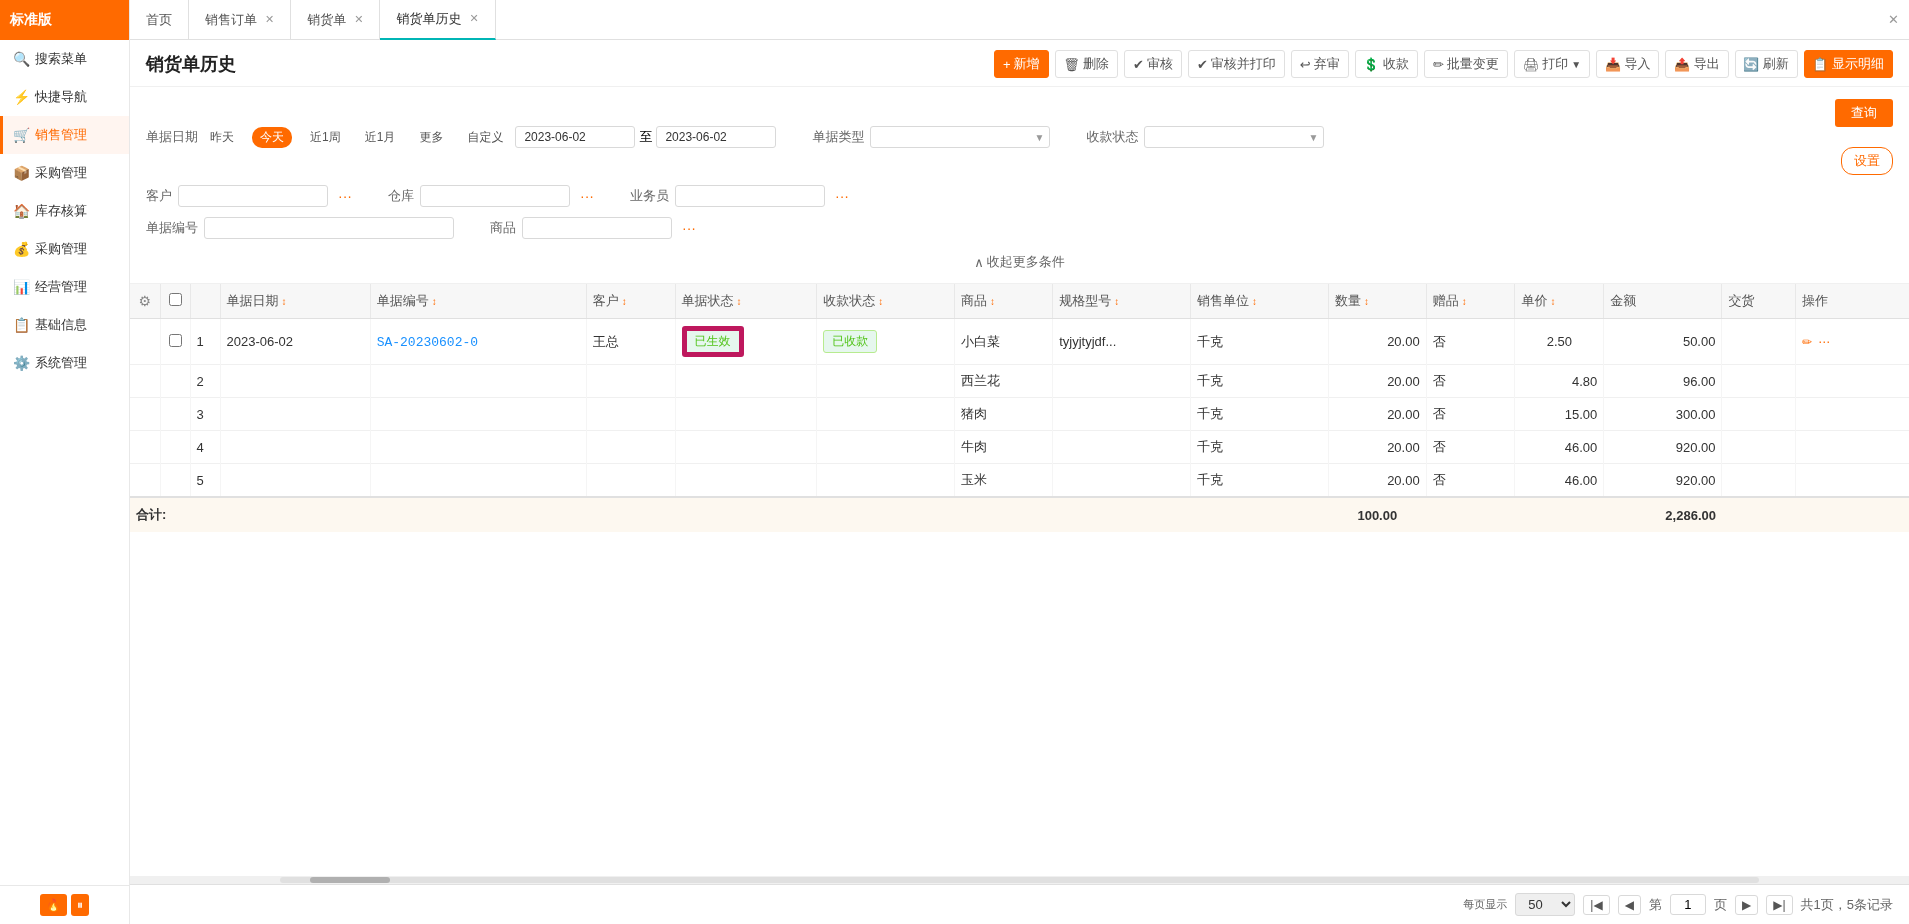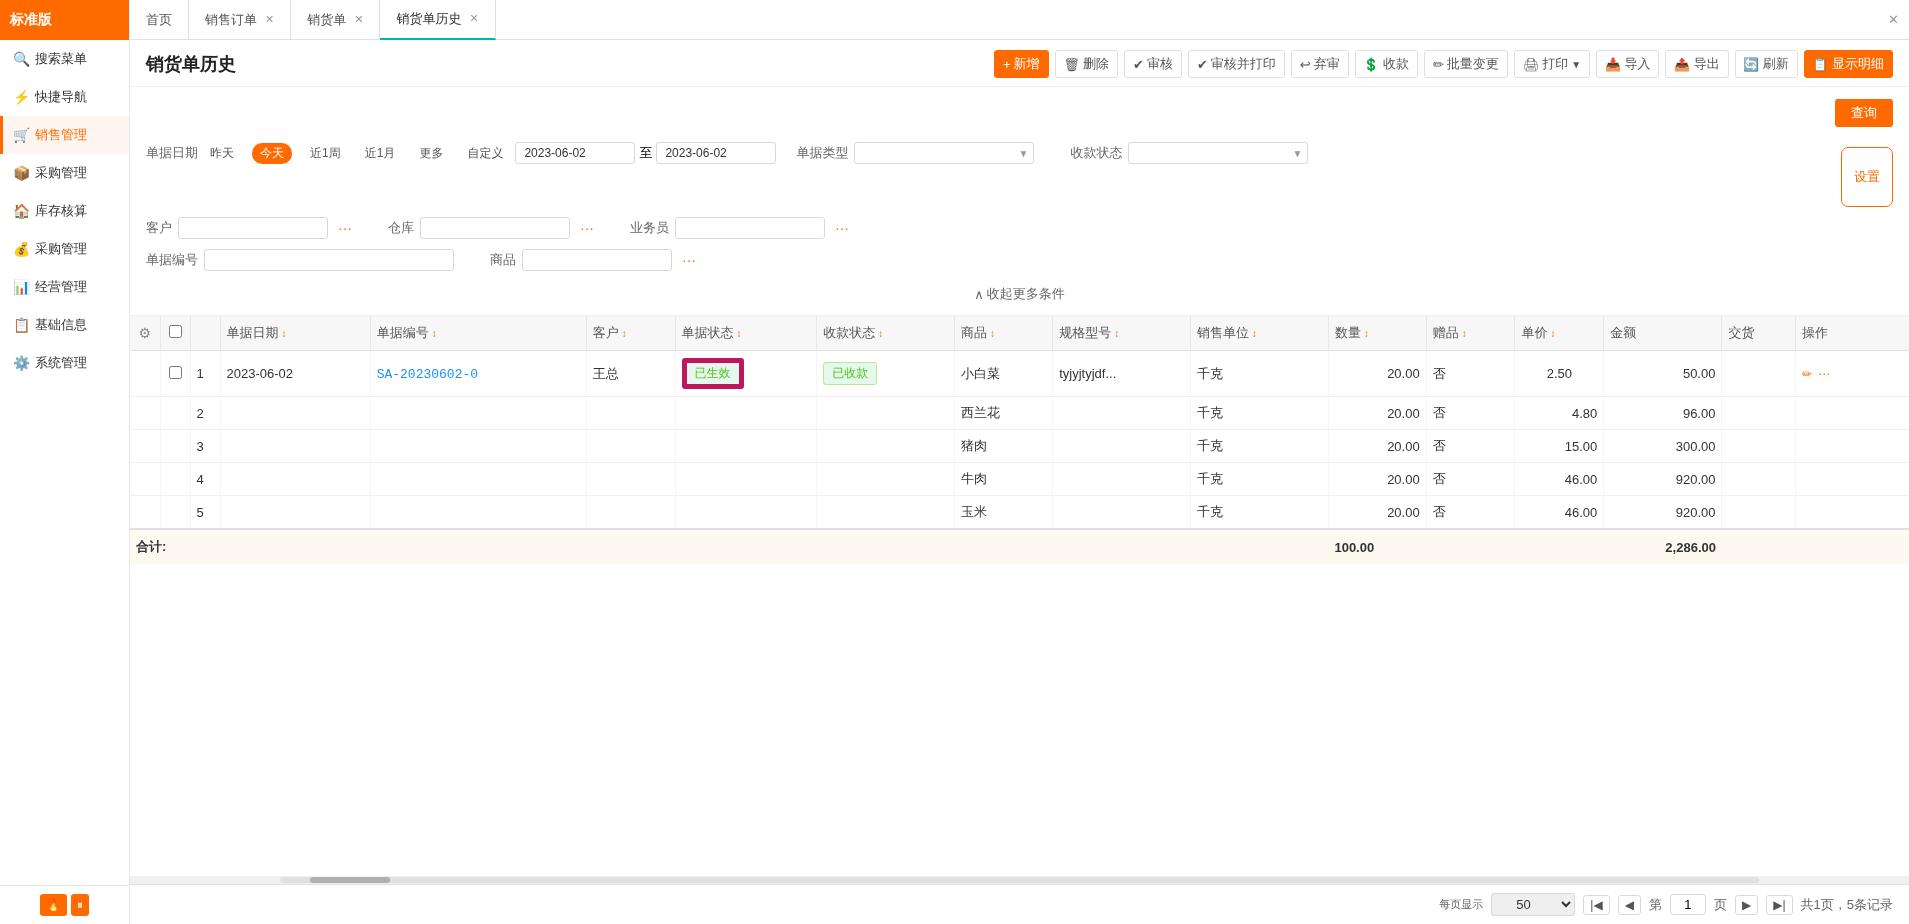--- a/index.html
+++ b/index.html
@@ -267,22 +267,22 @@
       border: none;
       border-radius: 3px;
       padding: 5px 16px;
       cursor: pointer;
       font-size: 13px;
     }
     .set-btn {
       background: #fff;
       color: #ff6a00;
       border: 1px solid #ff6a00;
-      border-radius: 7px;
-      padding: 20px 12px;
+      border-radius: 12px;
+      padding: 4px 12px;
       cursor: pointer;
       font-size: 13px;
     }
     .query-area {
       display: flex;
       flex-direction: column;
       align-items: flex-end;
       gap: 20px;
       margin-left: auto;
     }
@@ -367,21 +367,21 @@
       padding: 8px 16px;
       border-top: 1px solid #e0e0e0;
       background: #fff;
       gap: 8px;
       flex-shrink: 0;
     }
     .page-size-label { color: #666; font-size: 11px; }
     .page-size-select {
       border: 1px solid #d9d9d9;
       border-radius: 3px;
-      padding: 2px 20px;
+      padding: 2px 8px;
       font-size: 13px;
       color: #333;
     }
     .page-nav-btn {
       border: 1px solid #d9d9d9;
       background: #fff;
       border-radius: 3px;
       padding: 2px 6px;
       cursor: pointer;
       color: #555;
@@ -559,21 +559,21 @@
             <span class="date-shortcut">更多</span>
             <span class="date-shortcut">自定义</span>
           </div>
           <div class="date-range">
             <input type="text" class="filter-input" style="width: 100px;" value="2023-06-02">
             <span>至</span>
             <input type="text" class="filter-input" style="width: 100px;" value="2023-06-02">
           </div>
         </div>
 
-        <div class="filter-group" style="margin-left:4px;">
+        <div class="filter-group" style="margin-left:20px;">
           <span class="filter-label">单据类型</span>
           <div class="select-wrapper">
             <select class="filter-select" style="width:180px;">
               <option value=""></option>
             </select>
             <span class="select-arrow">▼</span>
           </div>
         </div>
 
         <div class="filter-group" style="margin-left:20px;">
@@ -816,21 +816,21 @@
     <td style="text-align:right;">46.00</td>
     <td style="text-align:right;">920.00</td>
     <td></td>
     <td></td>
   </tr>
           </tbody>
         <tfoot class="table-footer">
           <tr>
             <td colspan="3">合计:</td>
             <td colspan="8"></td>
-            <td style="text-align:left;">100.00</td>
+            <td style="text-align:center;">100.00</td>
             <td></td>
             <td></td>
             <td style="text-align:right;">2,286.00</td>
             <td colspan="2"></td>
           </tr>
         </tfoot>
       </table>
     </div>
 
     <div class="scrollbar-area">

